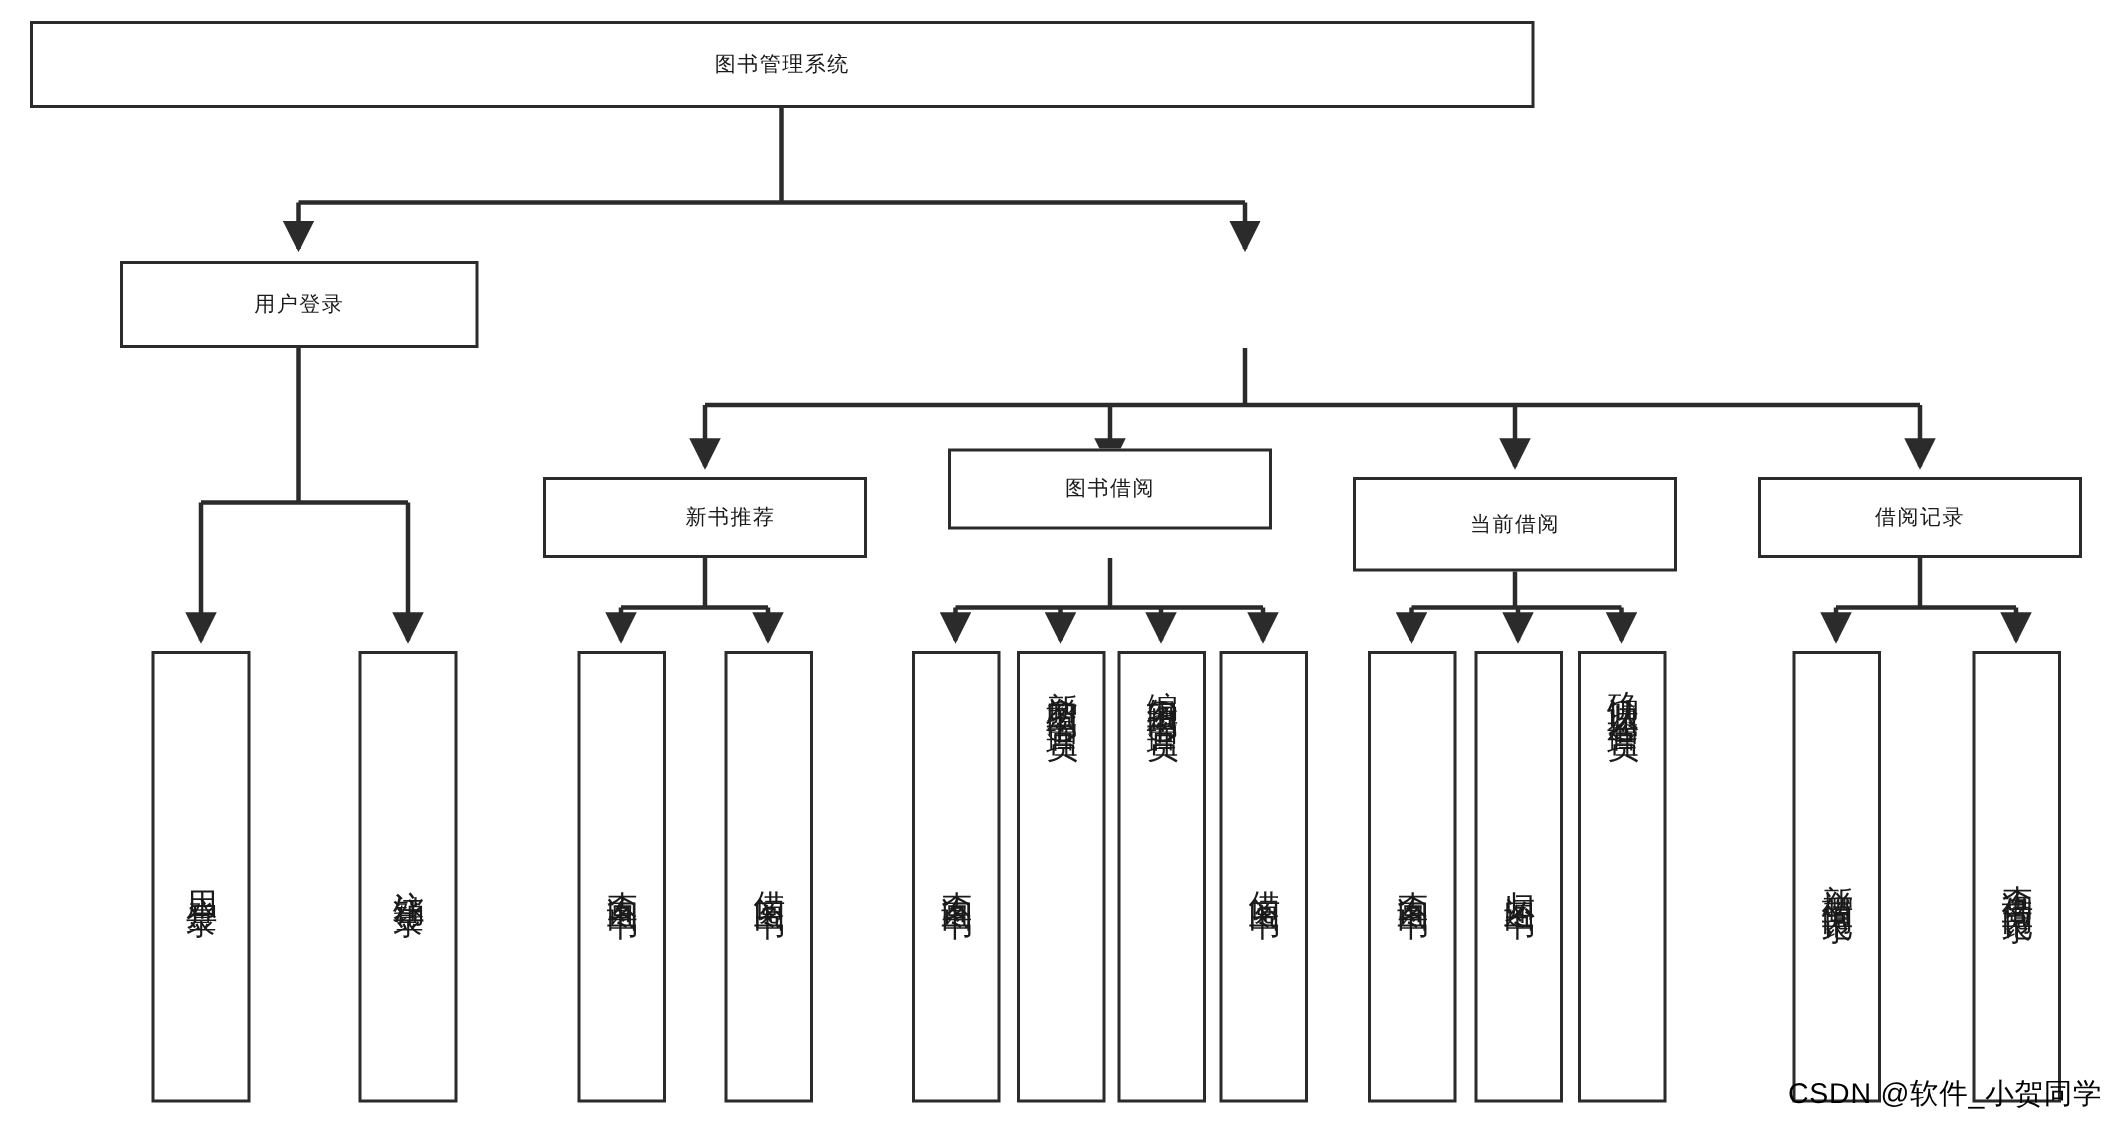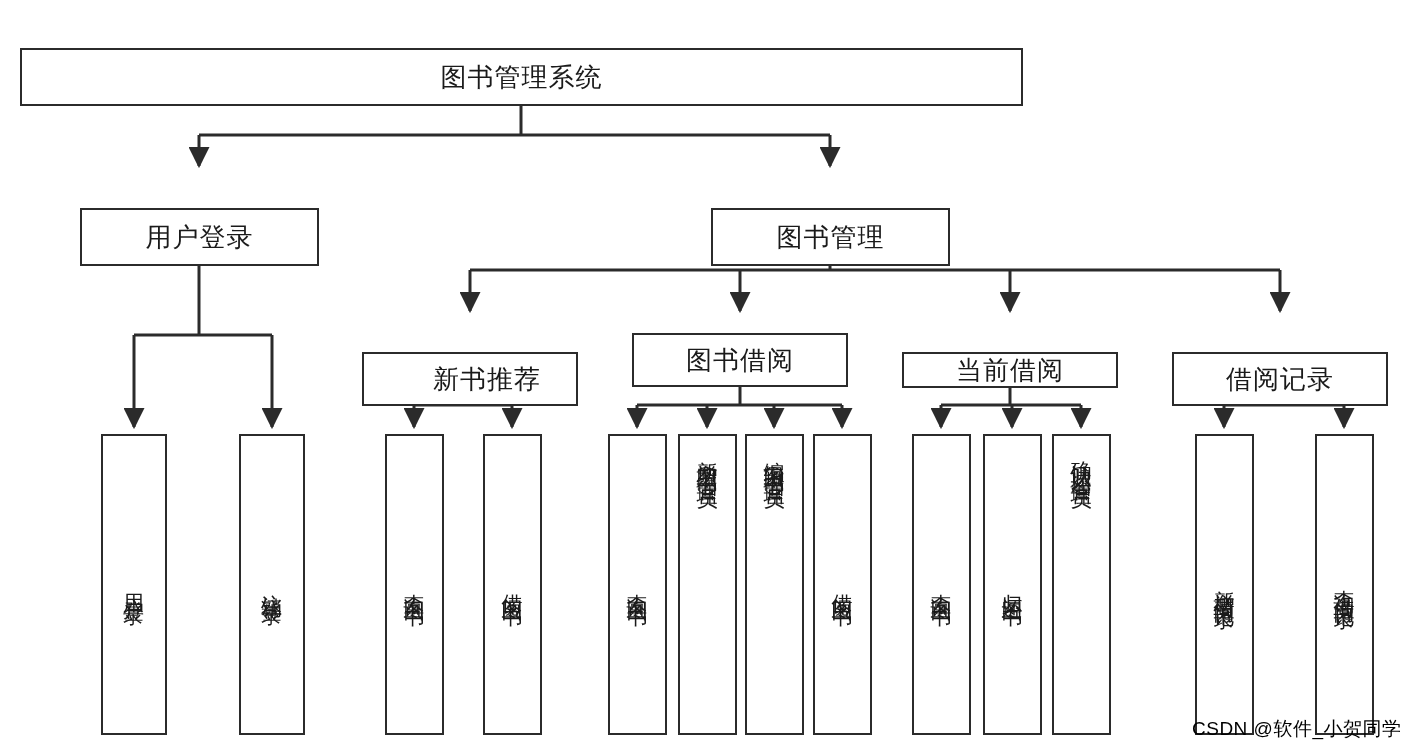--- a/index.html
+++ b/index.html
@@ -29,23 +29,22 @@
     position: absolute;
     box-sizing: border-box;
     background: #ffffff;
     border: 2px solid #2b2b2b;
     display: flex;
     align-items: center;
     justify-content: center;
     color: #1a1a1a;
   }
   .node.horiz {
-    font-size: 26px;
+    font-size: 14px;
     letter-spacing: 1px;
-    margin-top: 34px;
   }
   .node.vert {
     font-size: 21px;
     align-items: flex-start;
     justify-content: center;
     padding-top: 8px;
   }
   .node.vert .vlabel {
     writing-mode: vertical-rl;
     text-orientation: upright;
@@ -121,31 +120,28 @@
     </g>
   </svg>
 
   <div class="node horiz" style="left: 20px; top: 14px; width: 1003px; height: 58px;">
     <span>图书管理系统</span>
   </div>
 
   <div class="node horiz" style="left: 80px; top: 174px; width: 239px; height: 58px;">
     <span>用户登录</span>
   </div>
-  <div class="node horiz" style="left: 711px; top: 174px; width: 239px; height: 58px;">
-    <span>图书管理</span>
-  </div>
 
   <div class="node horiz" style="left: 362px; top: 318px; width: 216px; height: 54px; padding-left: 34px;">
     <span>新书推荐</span>
   </div>
   <div class="node horiz" style="left: 632px; top: 299px; width: 216px; height: 54px;">
     <span>图书借阅</span>
   </div>
-  <div class="node horiz" style="left: 902px; top: 318px; width: 216px; height: 36px;">
+  <div class="node horiz" style="left: 902px; top: 318px; width: 216px; height: 63px;">
     <span>当前借阅</span>
   </div>
   <div class="node horiz" style="left: 1172px; top: 318px; width: 216px; height: 54px;">
     <span>借阅记录</span>
   </div>
 
   <div class="node vert centered" style="left: 101px; top: 434px; width: 66px; height: 301px;">
     <span class="vlabel">用户登录</span>
   </div>
   <div class="node vert centered" style="left: 239px; top: 434px; width: 66px; height: 301px;">

